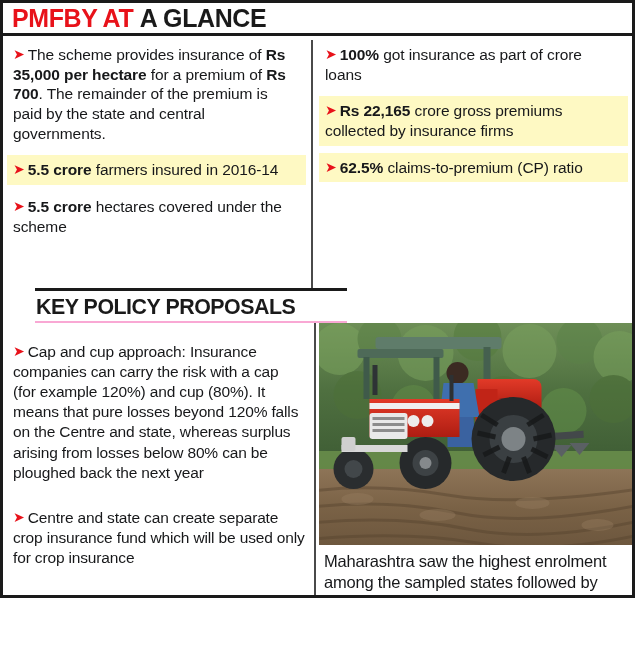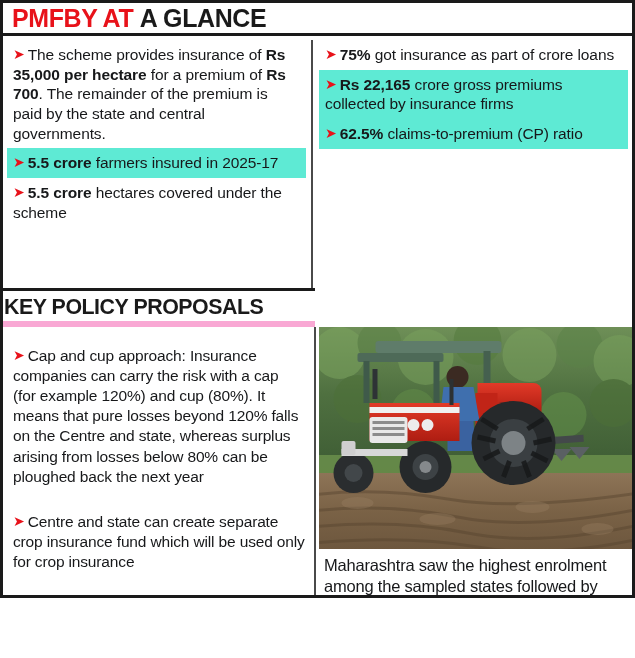--- a/index.html
+++ b/index.html
@@ -48,61 +48,63 @@
     display: flex;
     height: 252px;
     box-sizing: border-box;
     padding: 4px 4px 0 4px;
     background: #ffffff;
   }
   .col {
     box-sizing: border-box;
     display: flex;
     flex-direction: column;
+    gap: 7px;
   }
   .col-left {
     width: 307px;
     border-right: 2px solid #4a4a4a;
     padding-right: 5px;
   }
   .col-right {
     width: 316px;
     padding-left: 6px;
   }
 
   .fact {
     box-sizing: border-box;
     padding: 5px 6px 5px 6px;
     font-size: 15.5px;
     line-height: 1.27;
     color: #17181a;
     letter-spacing: -0.1px;
   }
-  .fact.shade-blue { background: #5eead4; }
+  .fact.shade-blue { background: #fef9c3; }
   .fact.shade-white { background: #ffffff; }
 
   .bullet {
     color: #e8121a;
     font-size: 14px;
     line-height: 1;
     margin-right: 3px;
     letter-spacing: 0;
     position: relative;
     top: -1px;
   }
   .b { font-weight: bold; }
 
   
   .section-head {
     box-sizing: border-box;
     width: 312px;
     padding: 3px 0 2px 1px;
     border-top: 3px solid #1a1a1a;
-    border-bottom: 6px solid #f9a8d4;
-    background: #ffffff;
+    border-bottom: 2px solid #f9a8d4;
+    background: #ffffff;
+    margin-left: 32px;
   }
   .section-head-text {
     font-size: 22.5px;
     font-weight: bold;
     color: #1a1a1a;
     letter-spacing: -0.5px;
     line-height: 1.12;
     transform: scaleX(0.95);
     transform-origin: left center;
     white-space: nowrap;
@@ -166,25 +168,25 @@
 
   <div class="title-bar">
     <div class="title-text">
       <span class="title-red">PMFBY AT</span><span>&nbsp;</span><span class="title-black">A GLANCE</span>
     </div>
   </div>
 
   <div class="top-grid">
     <div class="col col-left" id="col-left">
         <div class="fact shade-white"><span class="bullet">➤</span><span>The scheme provides insurance of </span><span class="b">Rs 35,000 per hectare</span><span> for a premium of </span><span class="b">Rs 700</span><span>. The remainder of the premium is paid by the state and central governments.</span></div>
-        <div class="fact shade-blue"><span class="bullet">➤</span><span class="b">5.5 crore</span><span> farmers insured in 2025-17</span></div>
+        <div class="fact shade-blue"><span class="bullet">➤</span><span class="b">5.5 crore</span><span> farmers insured in 2016-14</span></div>
         <div class="fact shade-white"><span class="bullet">➤</span><span class="b">5.5 crore</span><span> hectares covered under the scheme</span></div>
       </div>
     <div class="col col-right" id="col-right">
-        <div class="fact shade-white"><span class="bullet">➤</span><span class="b">75%</span><span> got insurance as part of crore loans</span></div>
+        <div class="fact shade-white"><span class="bullet">➤</span><span class="b">100%</span><span> got insurance as part of crore loans</span></div>
         <div class="fact shade-blue"><span class="bullet">➤</span><span class="b">Rs 22,165</span><span> crore gross premiums collected by insurance firms</span></div>
         <div class="fact shade-blue"><span class="bullet">➤</span><span class="b">62.5%</span><span> claims-to-premium (CP) ratio</span></div>
       </div>
   </div>
 
   <div class="section-head">
     <div class="section-head-text">KEY POLICY PROPOSALS</div>
   </div>
 
   <div class="bottom-grid">

